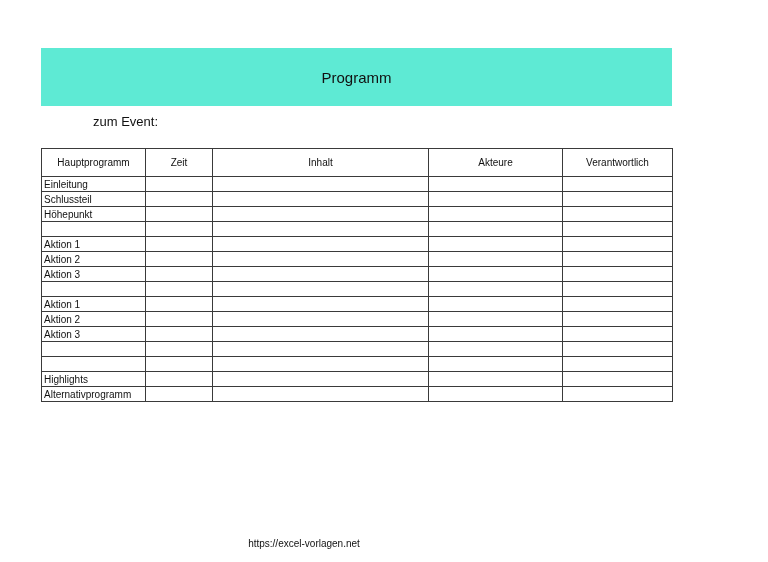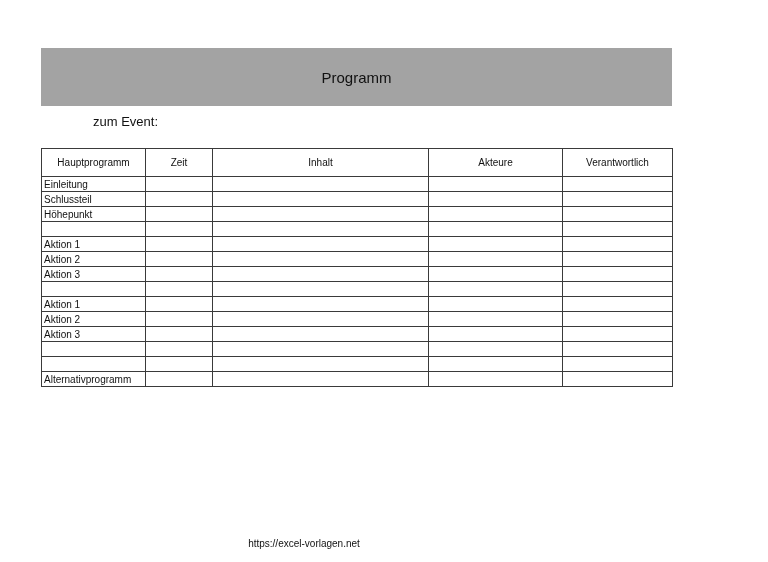--- a/index.html
+++ b/index.html
@@ -1,19 +1,19 @@
 <!DOCTYPE html>
 <html><head>
 <meta charset="utf-8">
 <style>
   html, body { margin:0; padding:0; background:#ffffff; }
   body { width:768px; height:562px; position:relative; overflow:hidden;
          font-family:"Liberation Sans", sans-serif; color:#111; }
   .title-band { position:absolute; left:41px; top:48px; width:631px; height:58px;
-                background:#a3a3a3; display:flex; align-items:center; justify-content:center; }
+                background:#5eead4; display:flex; align-items:center; justify-content:center; }
   .title-band span { font-size:15px; color:#111; }
   .event-label { position:absolute; left:93px; top:114px; font-size:13px; }
   table.prog { position:absolute; left:41px; top:148px; border-collapse:collapse;
                table-layout:fixed; width:631px; font-size:10px;padding-left:8px; }
   table.prog td, table.prog th { border:1px solid #3a3a3a; padding:0 2px; height:14px;
                line-height:13px; font-weight:normal; white-space:nowrap; overflow:hidden; }
   table.prog th { height:27px; text-align:center; }
   table.prog td.section { height:29px; text-align:center; }
   .footer { position:absolute; left:0; width:608px; top:538px; text-align:center; font-size:10px; }
 </style>
@@ -128,20 +128,27 @@
         <td></td>
       </tr>
       <tr>
         <td></td>
         <td></td>
         <td></td>
         <td></td>
         <td></td>
       </tr>
       <tr>
+        <td>Highlights</td>
+        <td></td>
+        <td></td>
+        <td></td>
+        <td></td>
+      </tr>
+      <tr>
         <td>Alternativprogramm</td>
         <td></td>
         <td></td>
         <td></td>
         <td></td>
       </tr>
     </tbody>
 </table>
 
 <div class="footer">https://excel-vorlagen.net</div>

